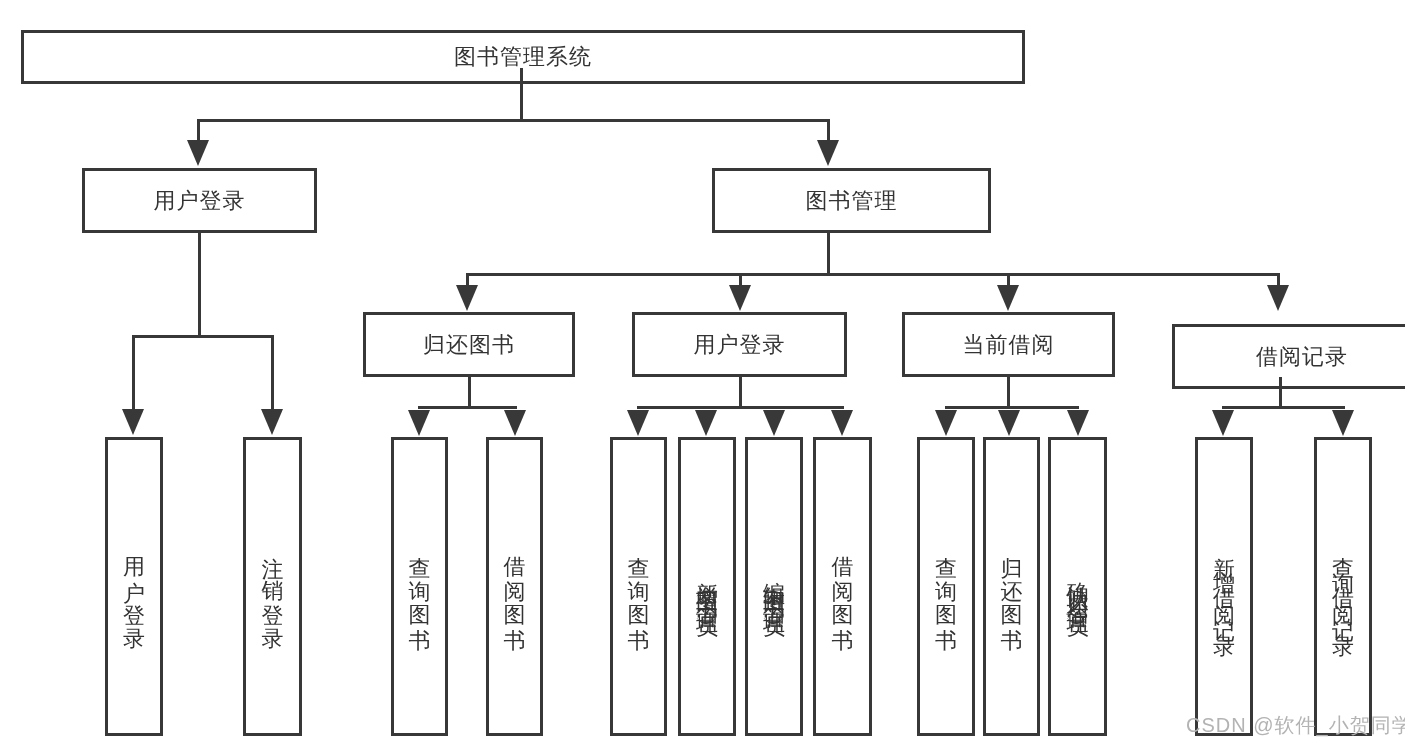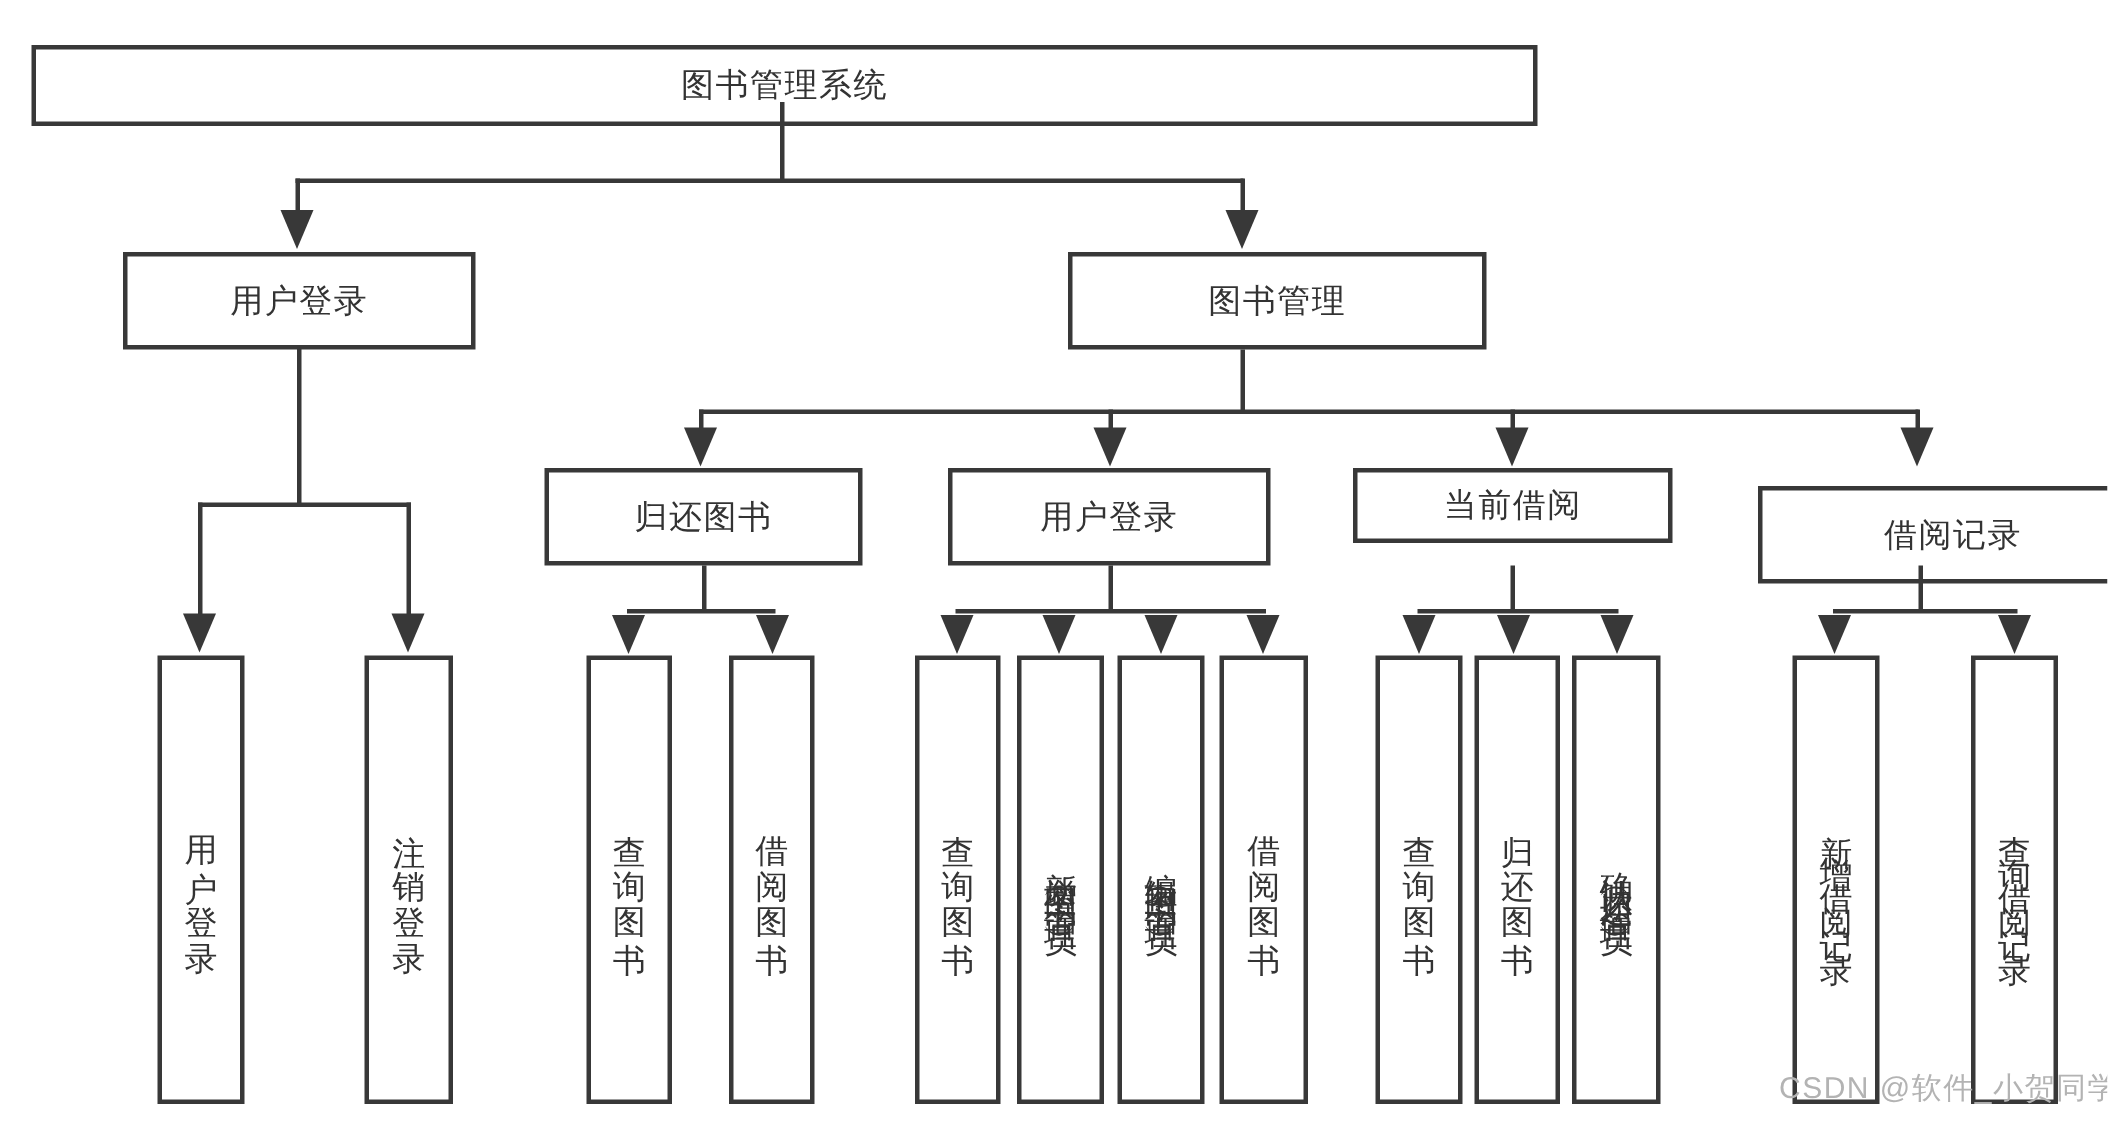--- a/index.html
+++ b/index.html
@@ -81,21 +81,21 @@
   <div class="ah" style="left:456px;  top:285px"></div>
   <div class="vl" style="left:739px;  top:273px; height:14px"></div>
   <div class="ah" style="left:729px;  top:285px"></div>
   <div class="vl" style="left:1007px; top:273px; height:14px"></div>
   <div class="ah" style="left:997px;  top:285px"></div>
   <div class="vl" style="left:1277px; top:273px; height:14px"></div>
   <div class="ah" style="left:1267px; top:285px"></div>
 
   <div class="box" style="left:363px;  top:312px; width:212px; height:65px">归还图书</div>
   <div class="box" style="left:632px;  top:312px; width:215px; height:65px">用户登录</div>
-  <div class="box" style="left:902px;  top:312px; width:213px; height:50px">当前借阅</div>
+  <div class="box" style="left:902px;  top:312px; width:213px; height:65px">当前借阅</div>
   <div class="box" style="left:1172px; top:324px; width:260px; height:65px">借阅记录</div>
 
   <div class="vl" style="left:468px; top:377px; height:31px"></div>
   <div class="hl" style="left:418px; top:406px; width:99px"></div>
   <div class="ah" style="left:408px; top:410px"></div>
   <div class="ah" style="left:504px; top:410px"></div>
 
   <div class="vl" style="left:739px; top:377px; height:31px"></div>
   <div class="hl" style="left:637px; top:406px; width:207px"></div>
   <div class="ah" style="left:627px; top:410px"></div>

